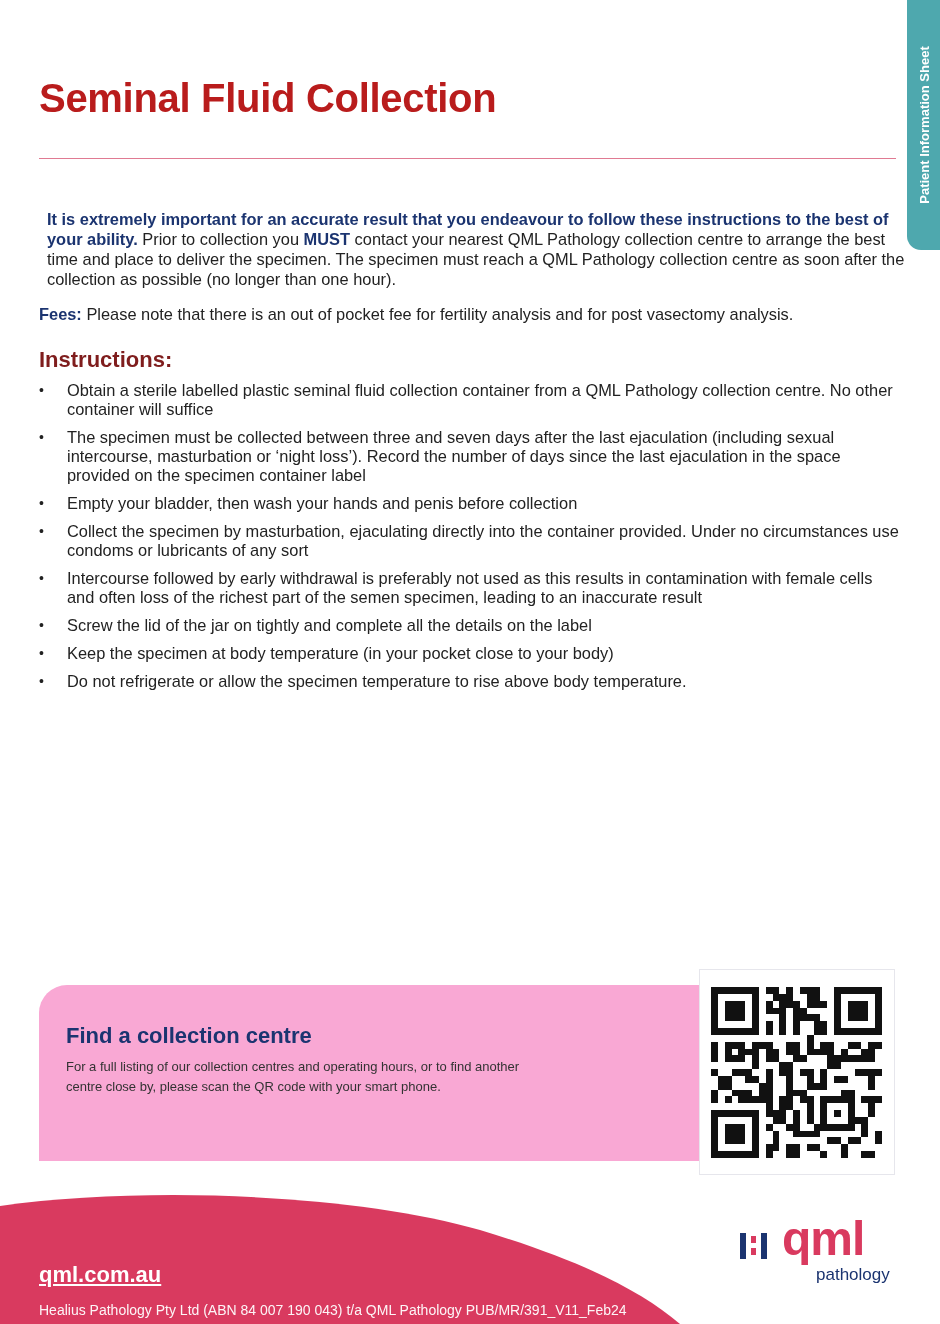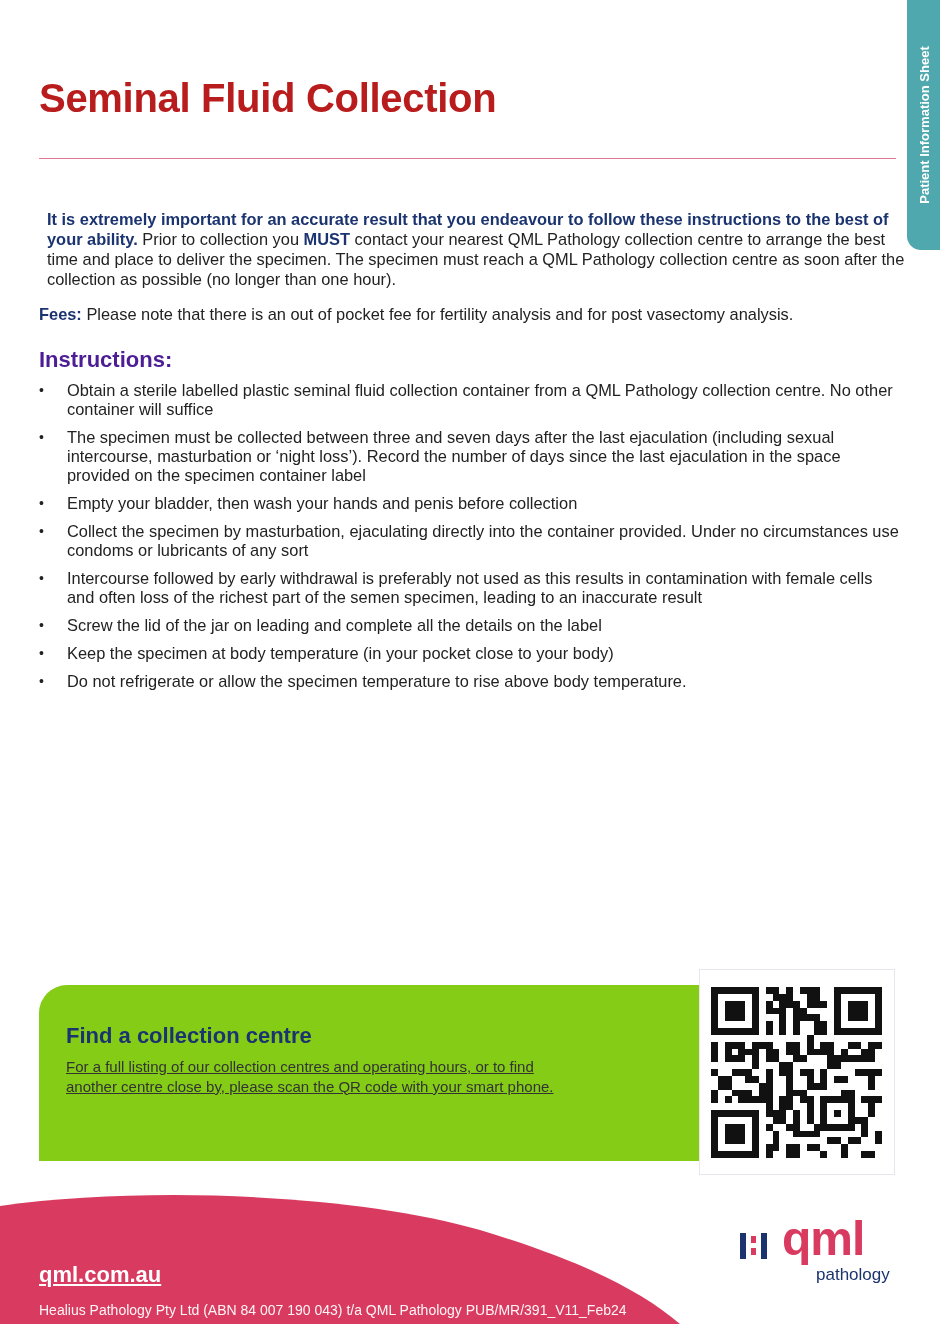--- a/index.html
+++ b/index.html
@@ -30,44 +30,44 @@
     position:absolute; left:39px; top:201px; width:860px;
     font-size:16.4px; line-height:20px; margin:8px;
   }
   .navy { color:#1b3470; font-weight:bold; }
   .fees {
     position:absolute; left:39px; top:304px; width:860px;
     font-size:16.4px; line-height:20px; margin:0;
   }
   .instr-head {
     position:absolute; left:39px; top:347px; margin:0;
-    font-size:22px; font-weight:bold; color:#4c1d95;
+    font-size:22px; font-weight:bold; color:#7f1d1d;
   }
   .instr-list {
     position:absolute; left:39px; top:381px; width:862px;
     margin:0; padding:0; list-style:none;
   }
   .instr-list li {
     position:relative; padding-left:28px;
     font-size:16.4px; line-height:19px; margin-bottom:9px;
   }
   .instr-list li .bullet {
     position:absolute; left:0; top:0; font-size:14px;
   }
   .find-box {
     position:absolute; left:39px; top:985px; width:700px; height:176px;
-    background:#84cc16; border-top-left-radius:28px;
+    background:#f9a8d4; border-top-left-radius:28px;
   }
   .find-head {
     position:absolute; left:27px; top:38px; margin:0;
     font-size:22px; font-weight:bold; color:#1b3470;
   }
   .find-text {
     position:absolute; left:27px; top:72px; width:490px; margin:0;
-    font-size:15px; line-height:19.5px; color:#333;text-decoration:underline;
+    font-size:13px; line-height:19.5px; color:#333;
   }
   .qr-wrap {
     position:absolute; left:699px; top:969px; width:196px; height:206px;
     background:#fff; border:1.5px solid #e6e6ec; box-sizing:border-box;
   }
   .qr {
     position:absolute; left:11px; top:17px; width:171px; height:171px;
   }
   .footer-wave { position:absolute; left:0; top:1190px; width:940px; height:134px; }
   .site {
@@ -102,21 +102,21 @@
 
 <p class="fees"><span class="navy">Fees:</span><span> Please note that there is an out of pocket fee for fertility analysis and for post vasectomy analysis.</span></p>
 
 <h2 class="instr-head">Instructions:</h2>
 <ul class="instr-list">
   <li><span class="bullet">•</span><span>Obtain a sterile labelled plastic seminal fluid collection container from a QML Pathology collection centre. No other container will suffice</span></li>
   <li><span class="bullet">•</span><span>The specimen must be collected between three and seven days after the last ejaculation (including sexual intercourse, masturbation or ‘night loss’). Record the number of days since the last ejaculation in the space provided on the specimen container label</span></li>
   <li><span class="bullet">•</span><span>Empty your bladder, then wash your hands and penis before collection</span></li>
   <li><span class="bullet">•</span><span>Collect the specimen by masturbation, ejaculating directly into the container provided. Under no circumstances use condoms or lubricants of any sort</span></li>
   <li><span class="bullet">•</span><span>Intercourse followed by early withdrawal is preferably not used as this results in contamination with female cells and often loss of the richest part of the semen specimen, leading to an inaccurate result</span></li>
-  <li><span class="bullet">•</span><span>Screw the lid of the jar on leading and complete all the details on the label</span></li>
+  <li><span class="bullet">•</span><span>Screw the lid of the jar on tightly and complete all the details on the label</span></li>
   <li><span class="bullet">•</span><span>Keep the specimen at body temperature (in your pocket close to your body)</span></li>
   <li><span class="bullet">•</span><span>Do not refrigerate or allow the specimen temperature to rise above body temperature.</span></li>
 </ul>
 
 <div class="find-box">
   <h3 class="find-head">Find a collection centre</h3>
   <p class="find-text">For a full listing of our collection centres and operating hours, or to find another centre close by, please scan the QR code with your smart phone.</p>
 </div>
 
 <div class="qr-wrap">

